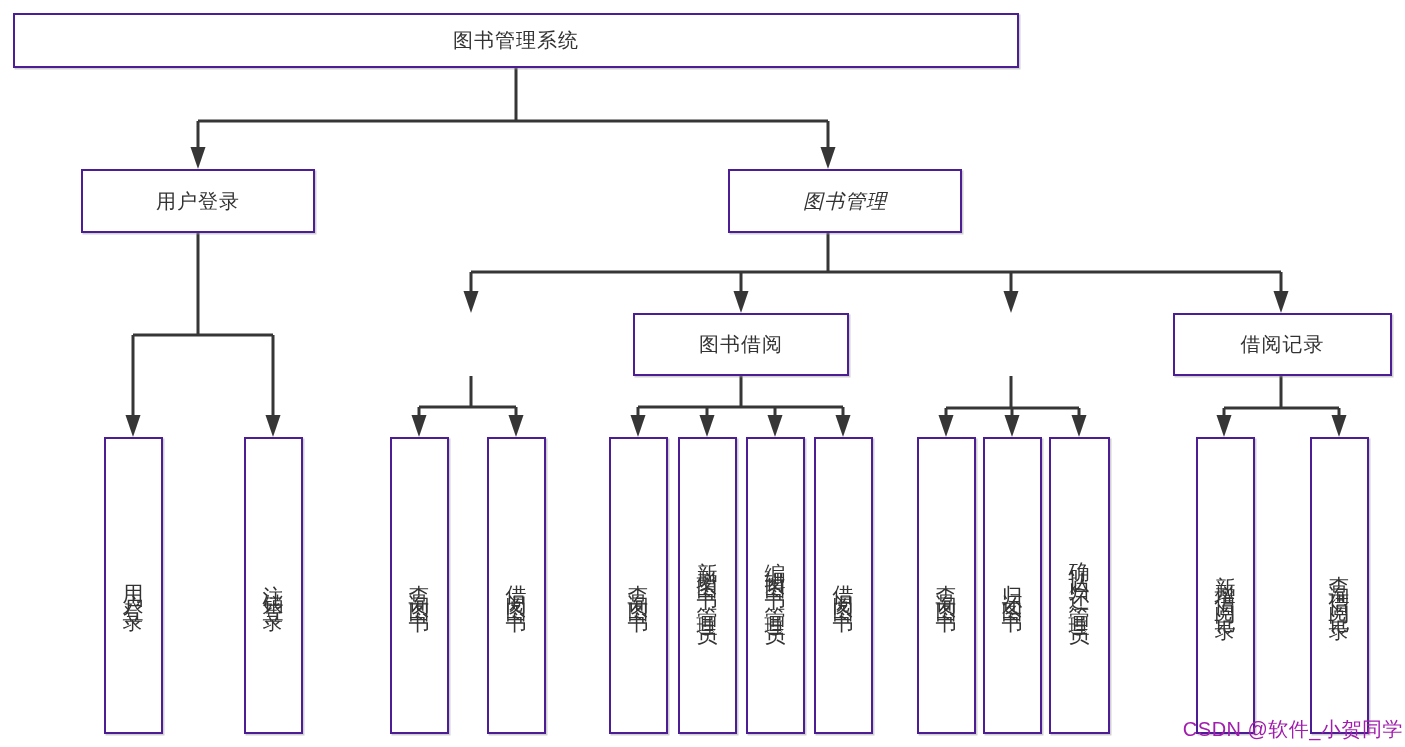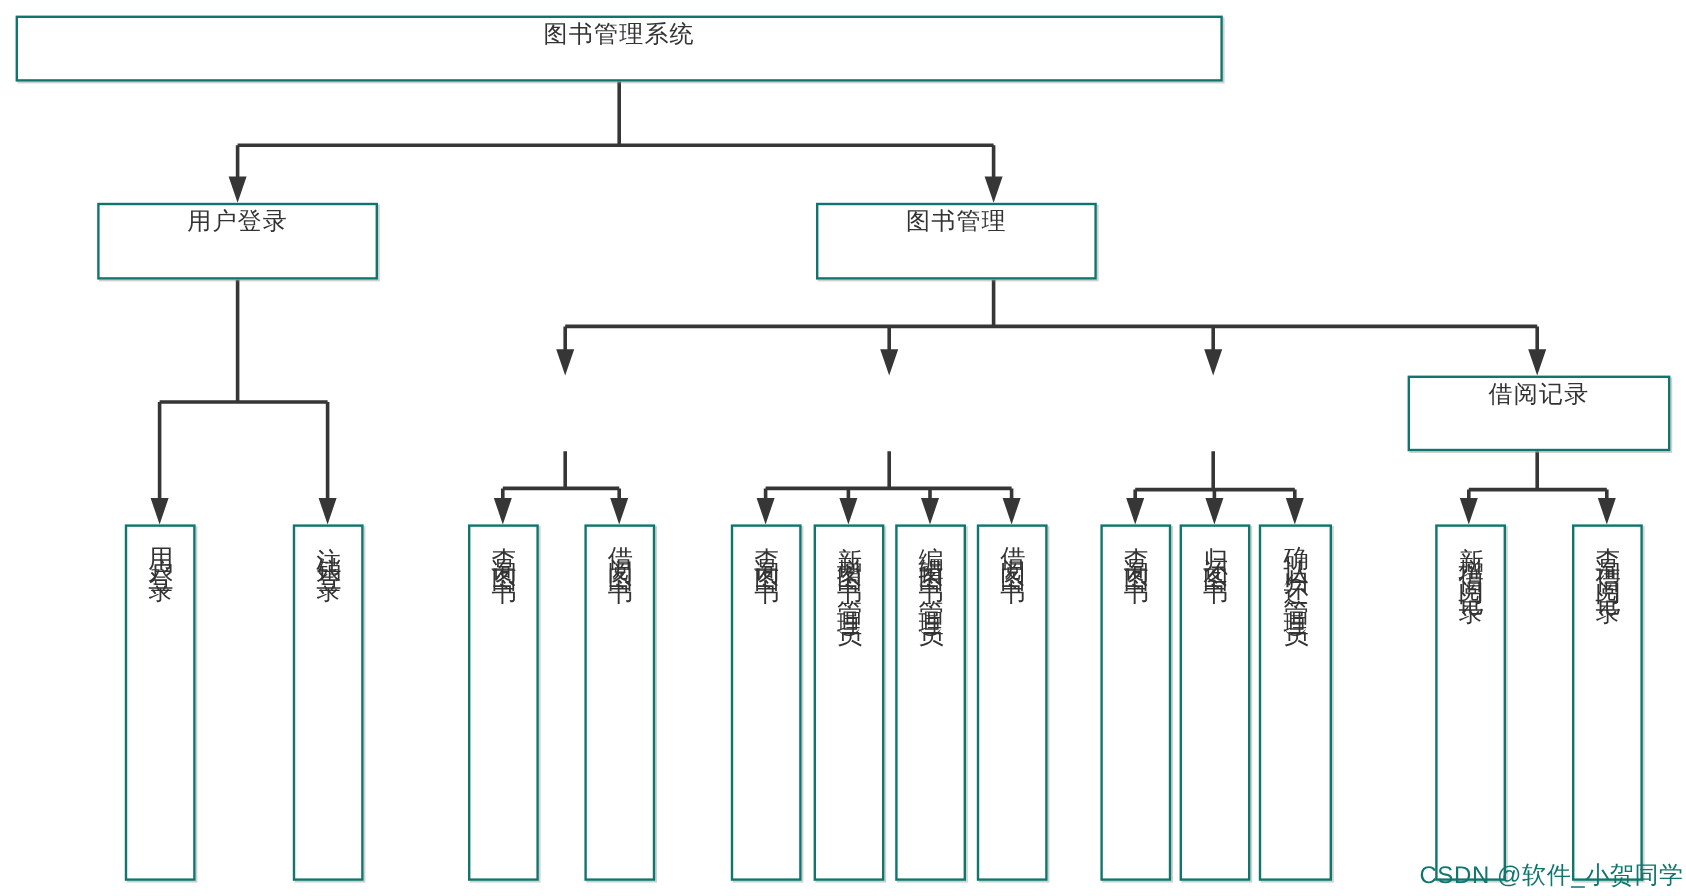--- a/index.html
+++ b/index.html
@@ -12,48 +12,49 @@
     overflow: hidden;
   }
   .stage { position: absolute; left: 0; top: 0; width: 1405px; height: 747px; }
   svg.connectors { position: absolute; left: 0; top: 0; }
   svg.connectors path { stroke: #363636; stroke-width: 3; fill: none; }
   svg.connectors polygon, svg.connectors use { fill: #363636; }
 
   .node {
     position: absolute;
     background: #ffffff;
-    border: 2px solid #0f766e;
+    border: 2px solid #4c1d95;
     display: flex;
+    align-items: center;
     justify-content: center;
     box-shadow: 1.5px 1.5px 0 rgba(150,150,150,0.45);
   }
   .node.hbox { font-size: 20px; letter-spacing: 1px; }
   .node.root { font-size: 20px; }
   .node.leaf span {
     writing-mode: vertical-rl;
     text-orientation: mixed;
     font-size: 21px;
     letter-spacing: 9px;
     line-height: 1;
   }
   .watermark {
     position: absolute;
     top: 716px;
     right: 2px;
     font-size: 20px;
-    color: #0f766e;
+    color: #a21caf;
     z-index: 10;
     letter-spacing: 0.5px;
   }
 
   
   #n-root   { left: 13px;   top: 13px;  width: 1006px; height: 55px; }
   #n-login  { left: 81px;   top: 169px; width: 234px;  height: 64px; }
-  #n-mgmt   { left: 680px;  top: 169px; width: 234px;  height: 64px; }
+  #n-mgmt   { left: 728px;  top: 169px; width: 234px;  height: 64px; font-style: italic; }
   #n-newrec { left: 363px;  top: 313px; width: 216px;  height: 63px; }
   #n-borrow { left: 633px;  top: 313px; width: 216px;  height: 63px; }
   #n-cur    { left: 903px;  top: 313px; width: 216px;  height: 63px; }
   #n-rec    { left: 1173px; top: 313px; width: 219px;  height: 63px; }
 
   .node.leaf { top: 437px; height: 297px; width: 59px; }
   #l-login    { left: 104px; }
   #l-logout   { left: 244px; }
   #l-query1   { left: 390px; }
   #l-lend1    { left: 487px; }
@@ -115,20 +116,23 @@
     <span>图书管理系统</span>
   </div>
 
   <div class="node hbox" id="n-login">
     <span>用户登录</span>
   </div>
   <div class="node hbox" id="n-mgmt">
     <span>图书管理</span>
   </div>
 
+  <div class="node hbox" id="n-borrow">
+    <span>图书借阅</span>
+  </div>
   <div class="node hbox" id="n-rec">
     <span>借阅记录</span>
   </div>
 
   <div class="node leaf" id="l-login">
     <span>用户登录</span>
   </div>
   <div class="node leaf" id="l-logout">
     <span>注销登录</span>
   </div>

